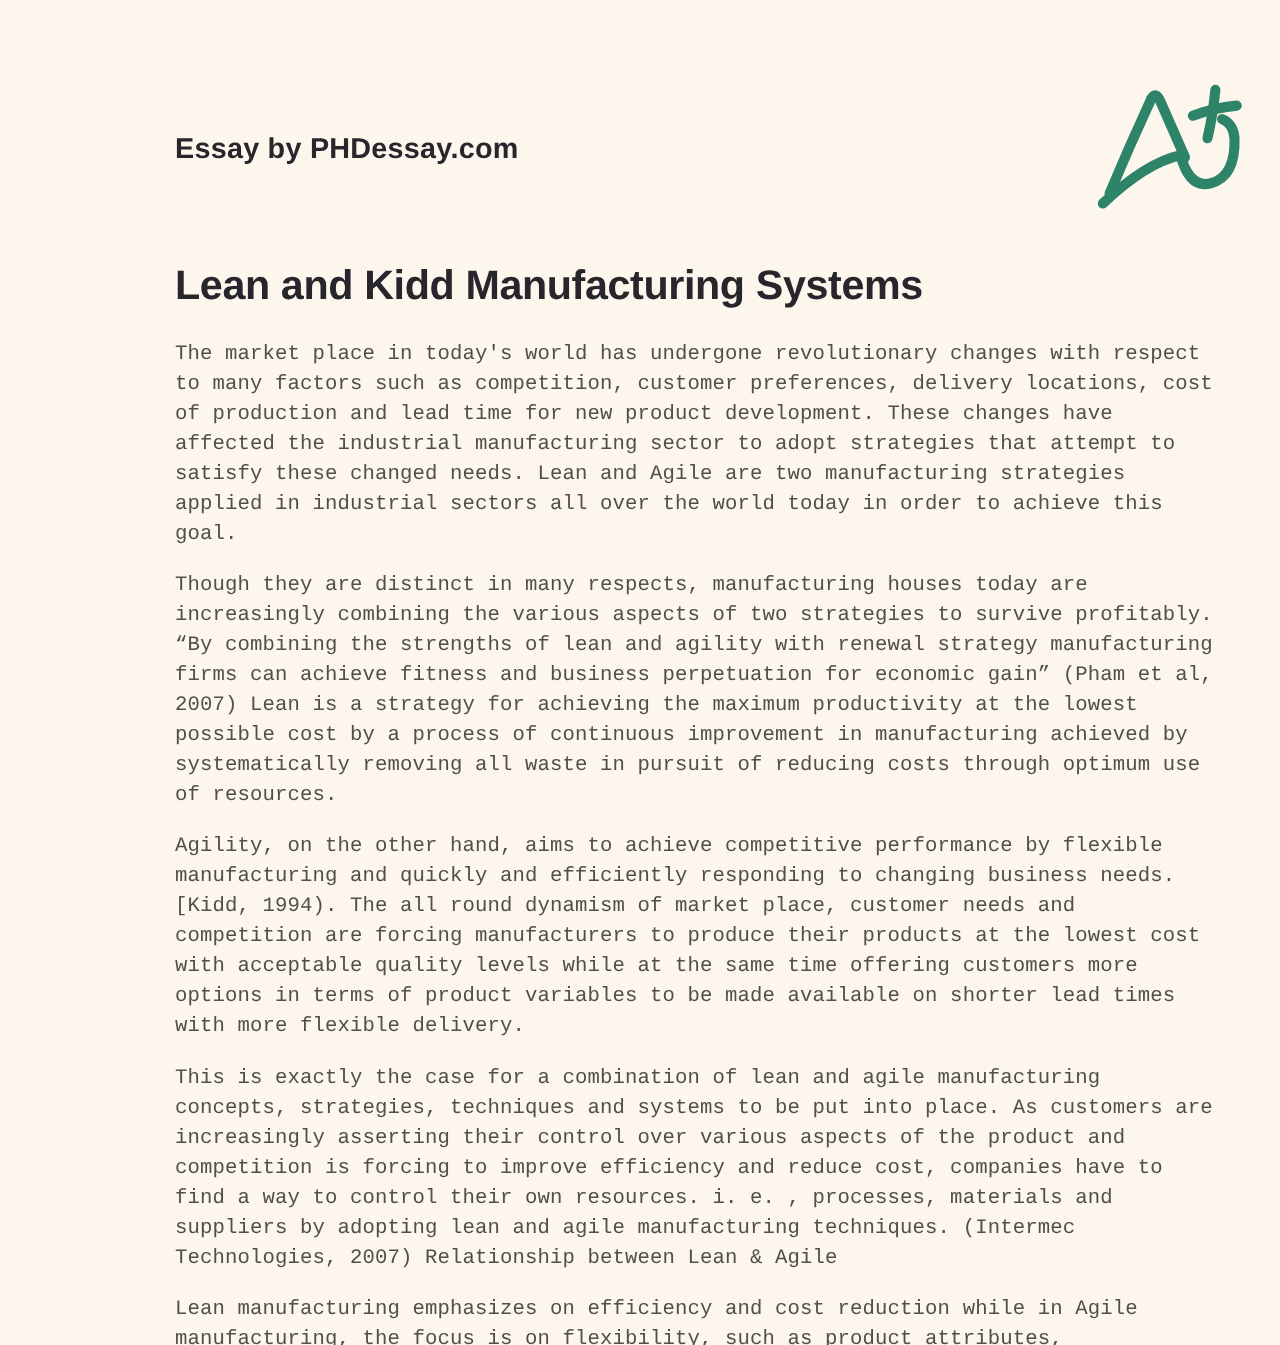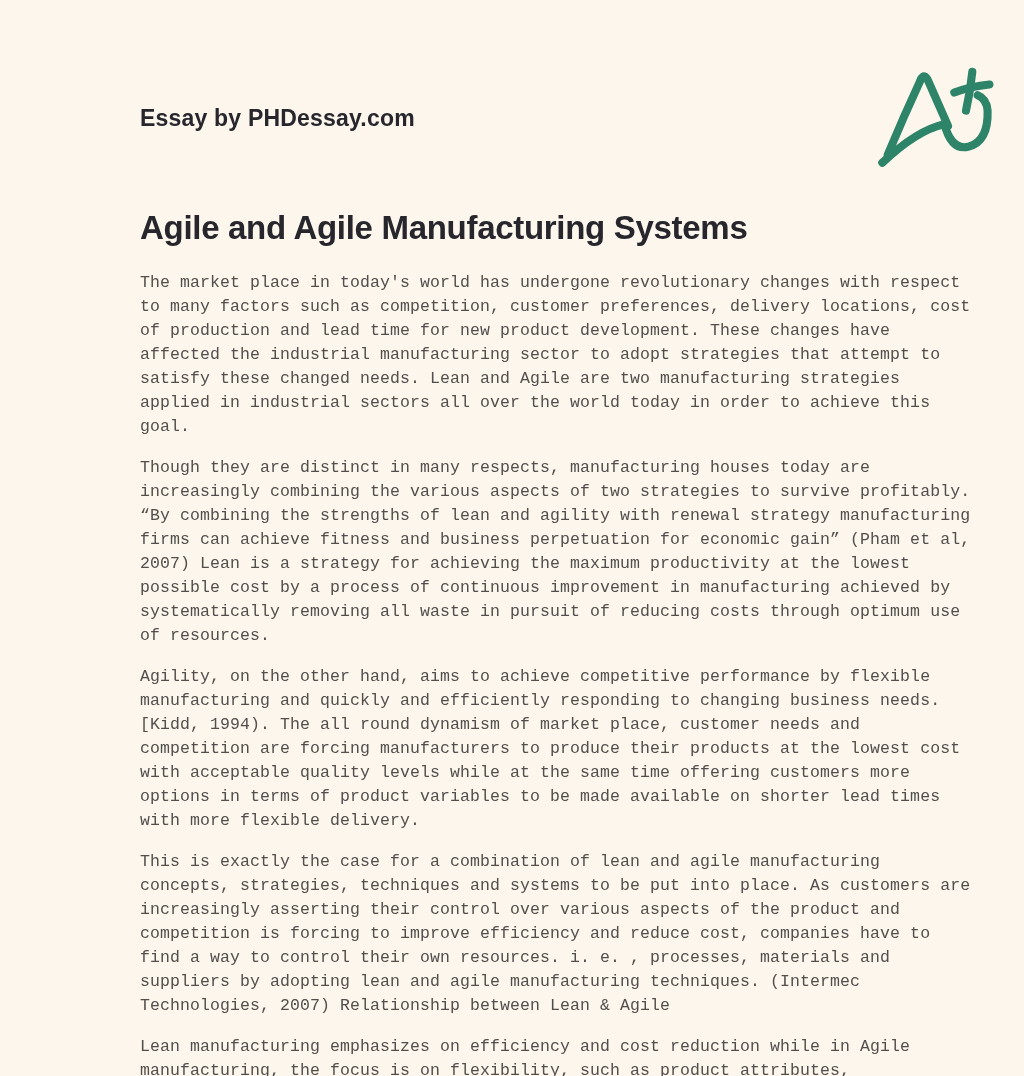--- a/index.html
+++ b/index.html
@@ -86,21 +86,21 @@
         <path d="M13 103 Q 31 60 50 19"></path>
         <path d="M50 19 Q 54 12 58 21 L80 71"></path>
         <path d="M7 112 Q 45 76 76 69"></path>
         <path d="M76 69 Q 84 99 103 94 Q 125 88 124 54 Q 123 41 113 37"></path>
         <path d="M87 34 Q 105 27 126 25"></path>
         <path d="M107 11 Q 105 32 100 54"></path>
       </svg>
     </span>
   </div>
 
-  <h2 class="article-title">Agile and Agile Manufacturing Systems</h2>
+  <h2 class="article-title">Lean and Kidd Manufacturing Systems</h2>
 
   <div class="article-body">
     <p>The market place in today's world has undergone revolutionary changes with respect to many factors such as competition, customer preferences, delivery locations, cost of production and lead time for new product development. These changes have affected the industrial manufacturing sector to adopt strategies that attempt to satisfy these changed needs. Lean and Agile are two manufacturing strategies applied in industrial sectors all over the world today in order to achieve this goal.</p>
     <p>Though they are distinct in many respects, manufacturing houses today are increasingly combining the various aspects of two strategies to survive profitably. “By combining the strengths of lean and agility with renewal strategy manufacturing firms can achieve fitness and business perpetuation for economic gain” (Pham et al, 2007) Lean is a strategy for achieving the maximum productivity at the lowest possible cost by a process of continuous improvement in manufacturing achieved by systematically removing all waste in pursuit of reducing costs through optimum use of resources.</p>
     <p>Agility, on the other hand, aims to achieve competitive performance by flexible manufacturing and quickly and efficiently responding to changing business needs. [Kidd, 1994). The all round dynamism of market place, customer needs and competition are forcing manufacturers to produce their products at the lowest cost with acceptable quality levels while at the same time offering customers more options in terms of product variables to be made available on shorter lead times with more flexible delivery.</p>
     <p>This is exactly the case for a combination of lean and agile manufacturing concepts, strategies, techniques and systems to be put into place. As customers are increasingly asserting their control over various aspects of the product and competition is forcing to improve efficiency and reduce cost, companies have to find a way to control their own resources. i. e. , processes, materials and suppliers by adopting lean and agile manufacturing techniques. (Intermec Technologies, 2007) Relationship between Lean &amp; Agile</p>
     <p>Lean manufacturing emphasizes on efficiency and cost reduction while in Agile manufacturing, the focus is on flexibility, such as product attributes, configuration and delivery options without increasing the price. This makes Lean and Agile fundamentally different with conflicting ideas on processes and resource management and choosing between the two can be difficult for an organization. But there is plenty of common ground between the two models to enable companies to be lean and agile much at the same time. “Lean methodologies can be a powerful contributor to the creation of agile enterprises” (Aitken, Christopher, Towill, 2002).</p>
   </div>
 
 </div>

